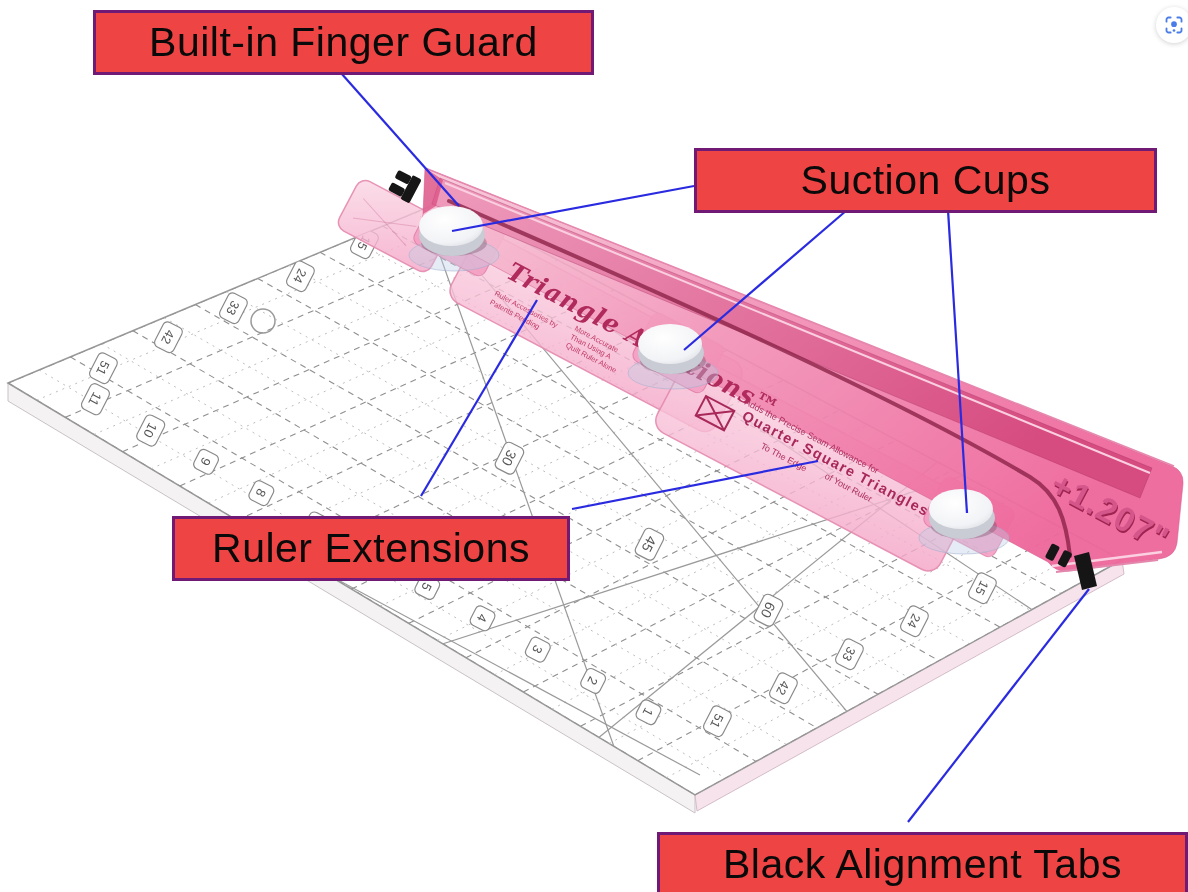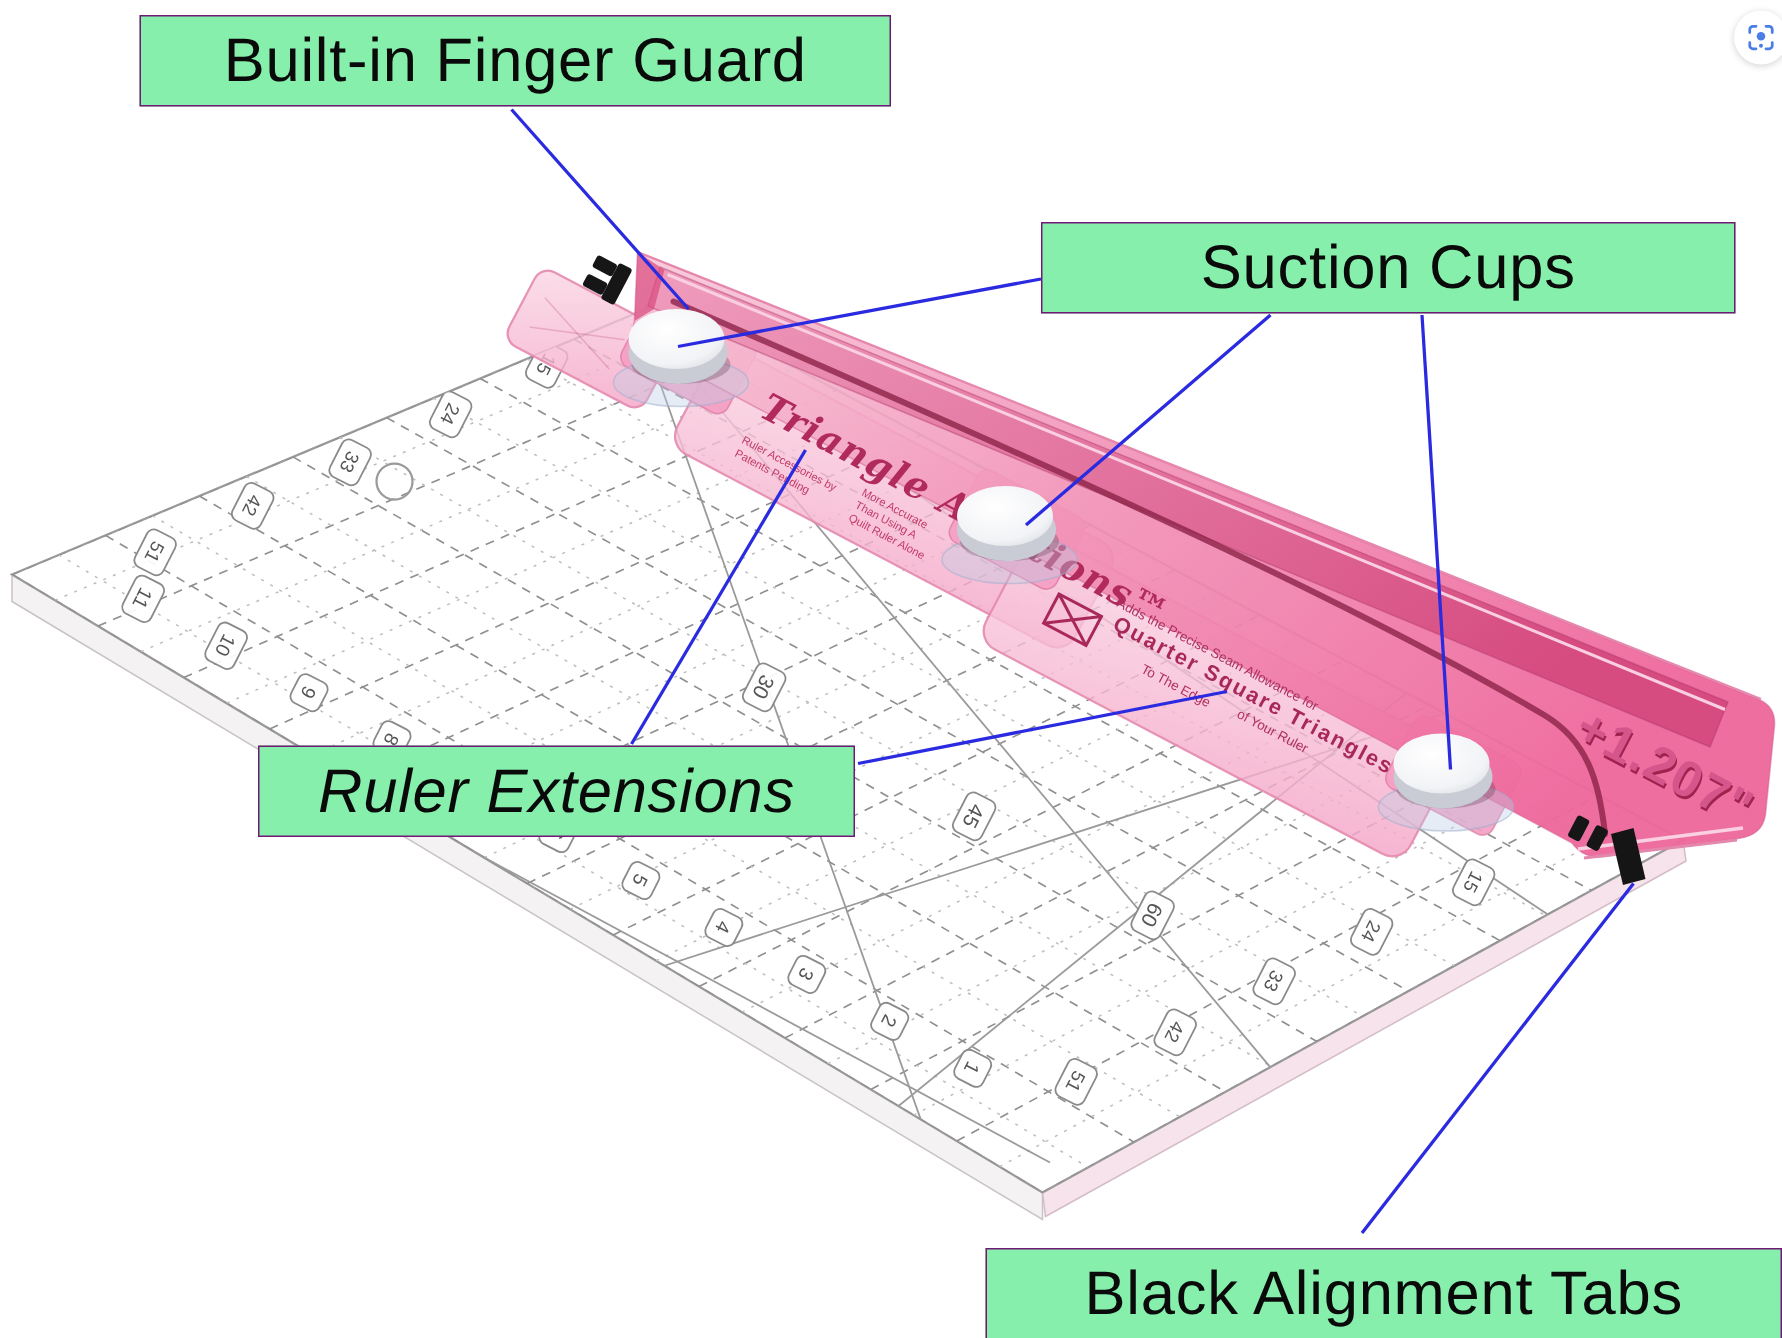--- a/index.html
+++ b/index.html
@@ -1,24 +1,24 @@
 <!DOCTYPE html>
 <html><head>
 <meta charset="utf-8">
 <style>
   html,body{margin:0;padding:0;}
   body{width:1188px;height:892px;position:relative;overflow:hidden;background:#ffffff;
        font-family:"Liberation Sans",sans-serif;}
   #scene{position:absolute;left:0;top:0;}
-  .callout{position:absolute;background:#86efac;border:1px solid #701a75;color:#0a0a0a;
+  .callout{position:absolute;background:#ef4444;border:3px solid #701a75;color:#0a0a0a;
            font:400 41px/1.38 "Liberation Sans",sans-serif;letter-spacing:.5px;
            text-align:center;box-sizing:border-box;white-space:nowrap;padding:1px 0;}
   #callout-finger-guard{left:93px;top:10px;width:501px;}
   #callout-suction-cups{left:694px;top:148px;width:463px;}
-  #callout-ruler-extensions{left:172px;top:497px;width:398px;font-style:italic;}
+  #callout-ruler-extensions{left:172px;top:516px;width:398px;}
   #callout-alignment-tabs{left:657px;top:832px;width:531px;}
   #lens-btn{position:absolute;left:1156px;top:7px;width:36px;height:36px;border-radius:50%;
             background:#fff;box-shadow:0 1px 5px rgba(0,0,0,.18);display:flex;
             align-items:center;justify-content:center;cursor:pointer;}
 </style>
 </head>
 <body>
 
 <svg id="scene" width="1188" height="892" viewBox="0 0 1188 892">
   <defs>

